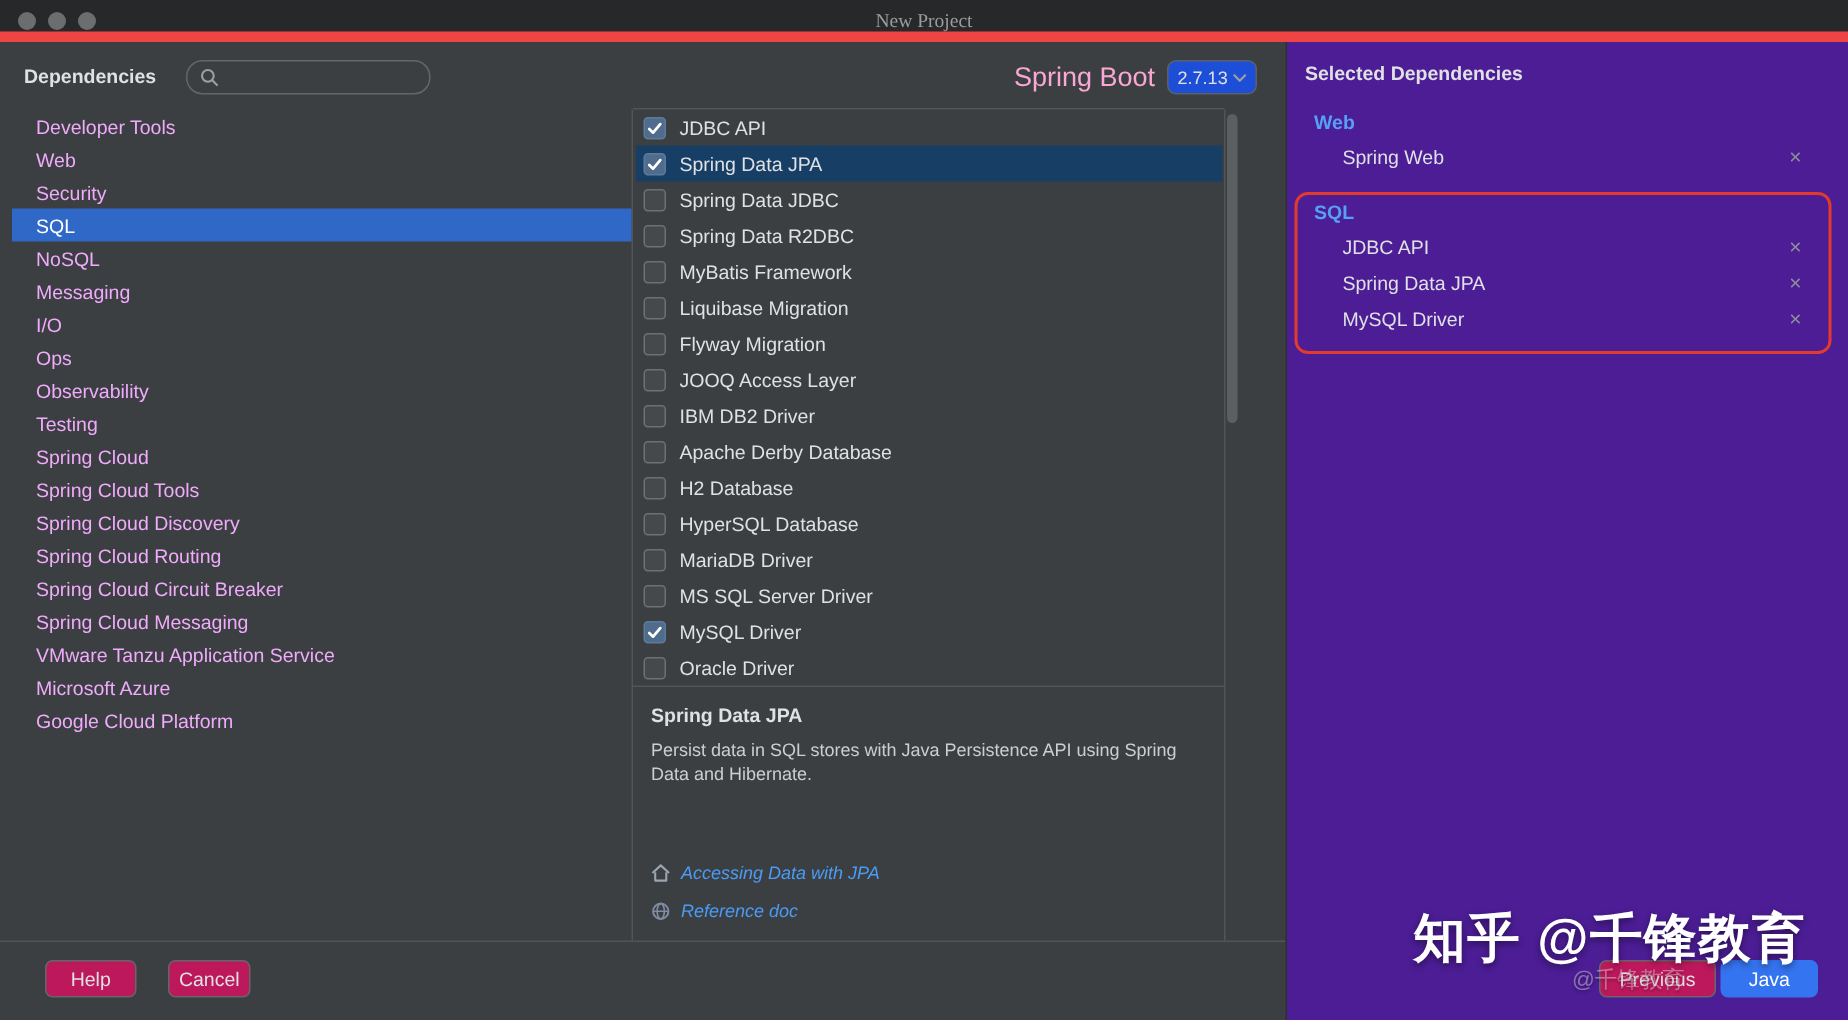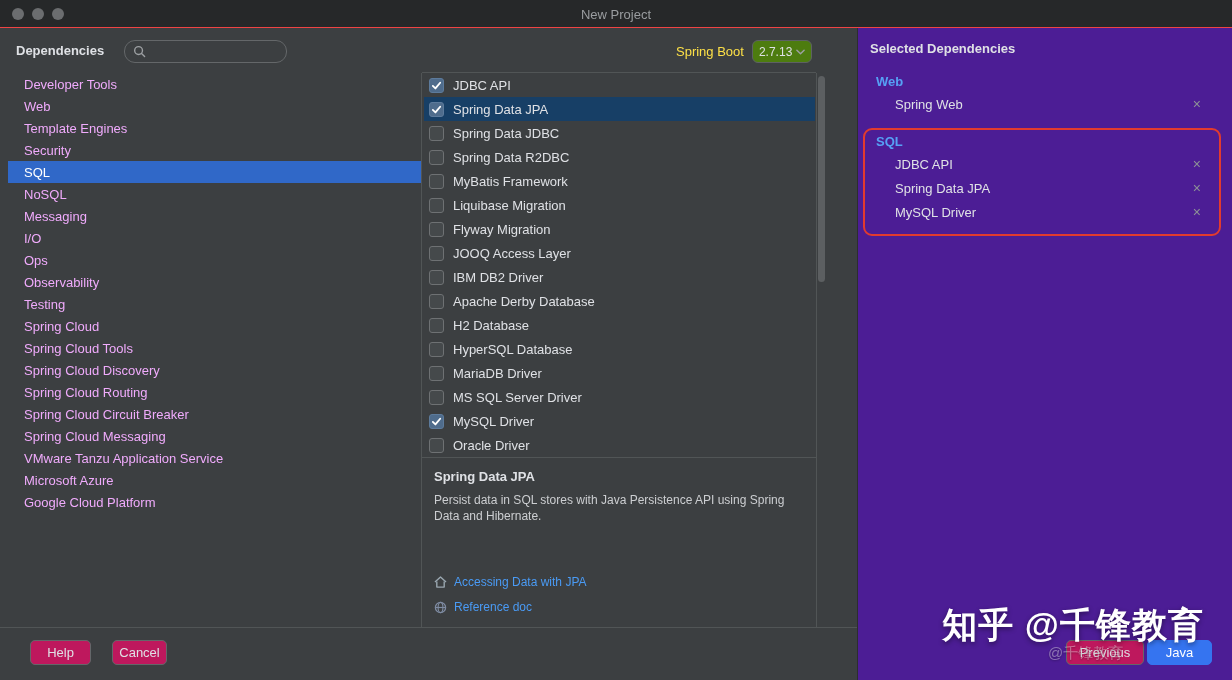--- a/index.html
+++ b/index.html
@@ -9,21 +9,22 @@
     background: #3c3f41;
     color: #dfe1e5;
     overflow: hidden;
     position: relative;
   }
 
   
   .titlebar {
     position: absolute; top: 0; left: 0; width: 1232px; height: 28px;
     background: #262829;
-    border-bottom: 1px solid #ef4444;
+    border-bottom: 7px solid #ef4444;
+    font-family: Liberation Serif, serif;
   }
   .traffic { position: absolute; left: 12px; top: 8px; display: flex; gap: 8px; }
   .tl { width: 12px; height: 12px; border-radius: 50%; background: #6b6d6f; display: inline-block; }
   .win-title {
     position: absolute; left: 0; right: 0; top: 0; height: 28px;
     display: flex; align-items: center; justify-content: center;
     font-size: 13px; color: #9a9da0;
   }
 
   
@@ -37,23 +38,23 @@
     display: flex; align-items: center; padding-left: 8px;
   }
   .search input {
     background: transparent; border: none; outline: none; color: #dfe1e5;
     font-size: 12px; width: 120px; margin-left: 6px; font-family: "Liberation Sans", sans-serif;
   }
   .boot-wrap {
     position: absolute; left: 676px; top: 40px; height: 23px;
     display: flex; align-items: center; gap: 8px;
   }
-  .boot-label { font-size: 13px; color: #fde047; }
+  .boot-label { font-size: 18px; color: #f9a8d4; }
   .version-select {
-    width: 60px; height: 23px; background: #4d7c0f;
+    width: 60px; height: 23px; background: #1d4ed8;
     border: 1px solid #5d6163; border-radius: 6px;
     display: flex; align-items: center; justify-content: space-between;
     padding: 0 6px; font-size: 12px; cursor: pointer;
   }
 
   
   .v-divider-mid { position: absolute; left: 421px; top: 73px; width: 1px; height: 554px; background: #515556; }
   .v-divider-right-of-list { position: absolute; left: 816px; top: 73px; width: 1px; height: 554px; background: #515556; }
   .h-divider-top { position: absolute; left: 422px; top: 72px; width: 394px; height: 1px; background: #515556; }
   .h-divider-desc { position: absolute; left: 422px; top: 457px; width: 394px; height: 1px; background: #515556; }
@@ -88,21 +89,21 @@
   .scroll-thumb {
     position: absolute; left: 818px; top: 76px; width: 7px; height: 206px;
     background: #5c5f61; border-radius: 4px;
   }
 
   
   .detail { position: absolute; left: 424px; top: 458px; width: 391px; height: 169px; padding: 11px 10px 0 10px; }
   .detail-title { font-size: 13px; font-weight: bold; color: #dfe1e5; }
   .detail-body { margin-top: 8px; font-size: 12px; line-height: 16px; color: #ccced1; max-width: 378px; }
   .detail-links { position: absolute; left: 10px; top: 117px; display: flex; flex-direction: column; gap: 11px; }
-  .detail-link { display: flex; align-items: center; gap: 7px; font-size: 12px; color: #4a9bf5; cursor: pointer; text-decoration: none; }
+  .detail-link { display: flex; align-items: center; gap: 7px; font-size: 12px; color: #4a9bf5; cursor: pointer; text-decoration: none; font-style: italic; }
   .detail-link .ico { display: flex; align-items: center; }
 
   
   .right-panel { position: absolute; left: 858px; top: 28px; width: 374px; height: 652px; background: #4c1d95; }
   .sel-title { position: absolute; left: 12px; top: 13px; font-size: 13px; font-weight: bold; color: #dfe1e5; }
   .sel-groups { position: absolute; left: 0; top: 42px; width: 374px; }
   .sel-group { margin-bottom: 14px; }
   .sel-group-name { height: 22px; display: flex; align-items: center; padding-left: 18px; font-size: 13px; font-weight: bold; color: #56a0f5; }
   .sel-item {
     height: 24px; display: flex; align-items: center; justify-content: space-between;
@@ -177,23 +178,20 @@
 <div class="h-divider-desc"></div>
 <div class="h-divider-footer"></div>
 <div class="v-divider-panel"></div>
 
 <div class="cat-list">
     <div class="cat-item">
     <span>Developer Tools</span>
   </div>
     <div class="cat-item">
     <span>Web</span>
-  </div>
-    <div class="cat-item">
-    <span>Template Engines</span>
   </div>
     <div class="cat-item">
     <span>Security</span>
   </div>
     <div class="cat-item selected">
     <span>SQL</span>
   </div>
     <div class="cat-item">
     <span>NoSQL</span>
   </div>

